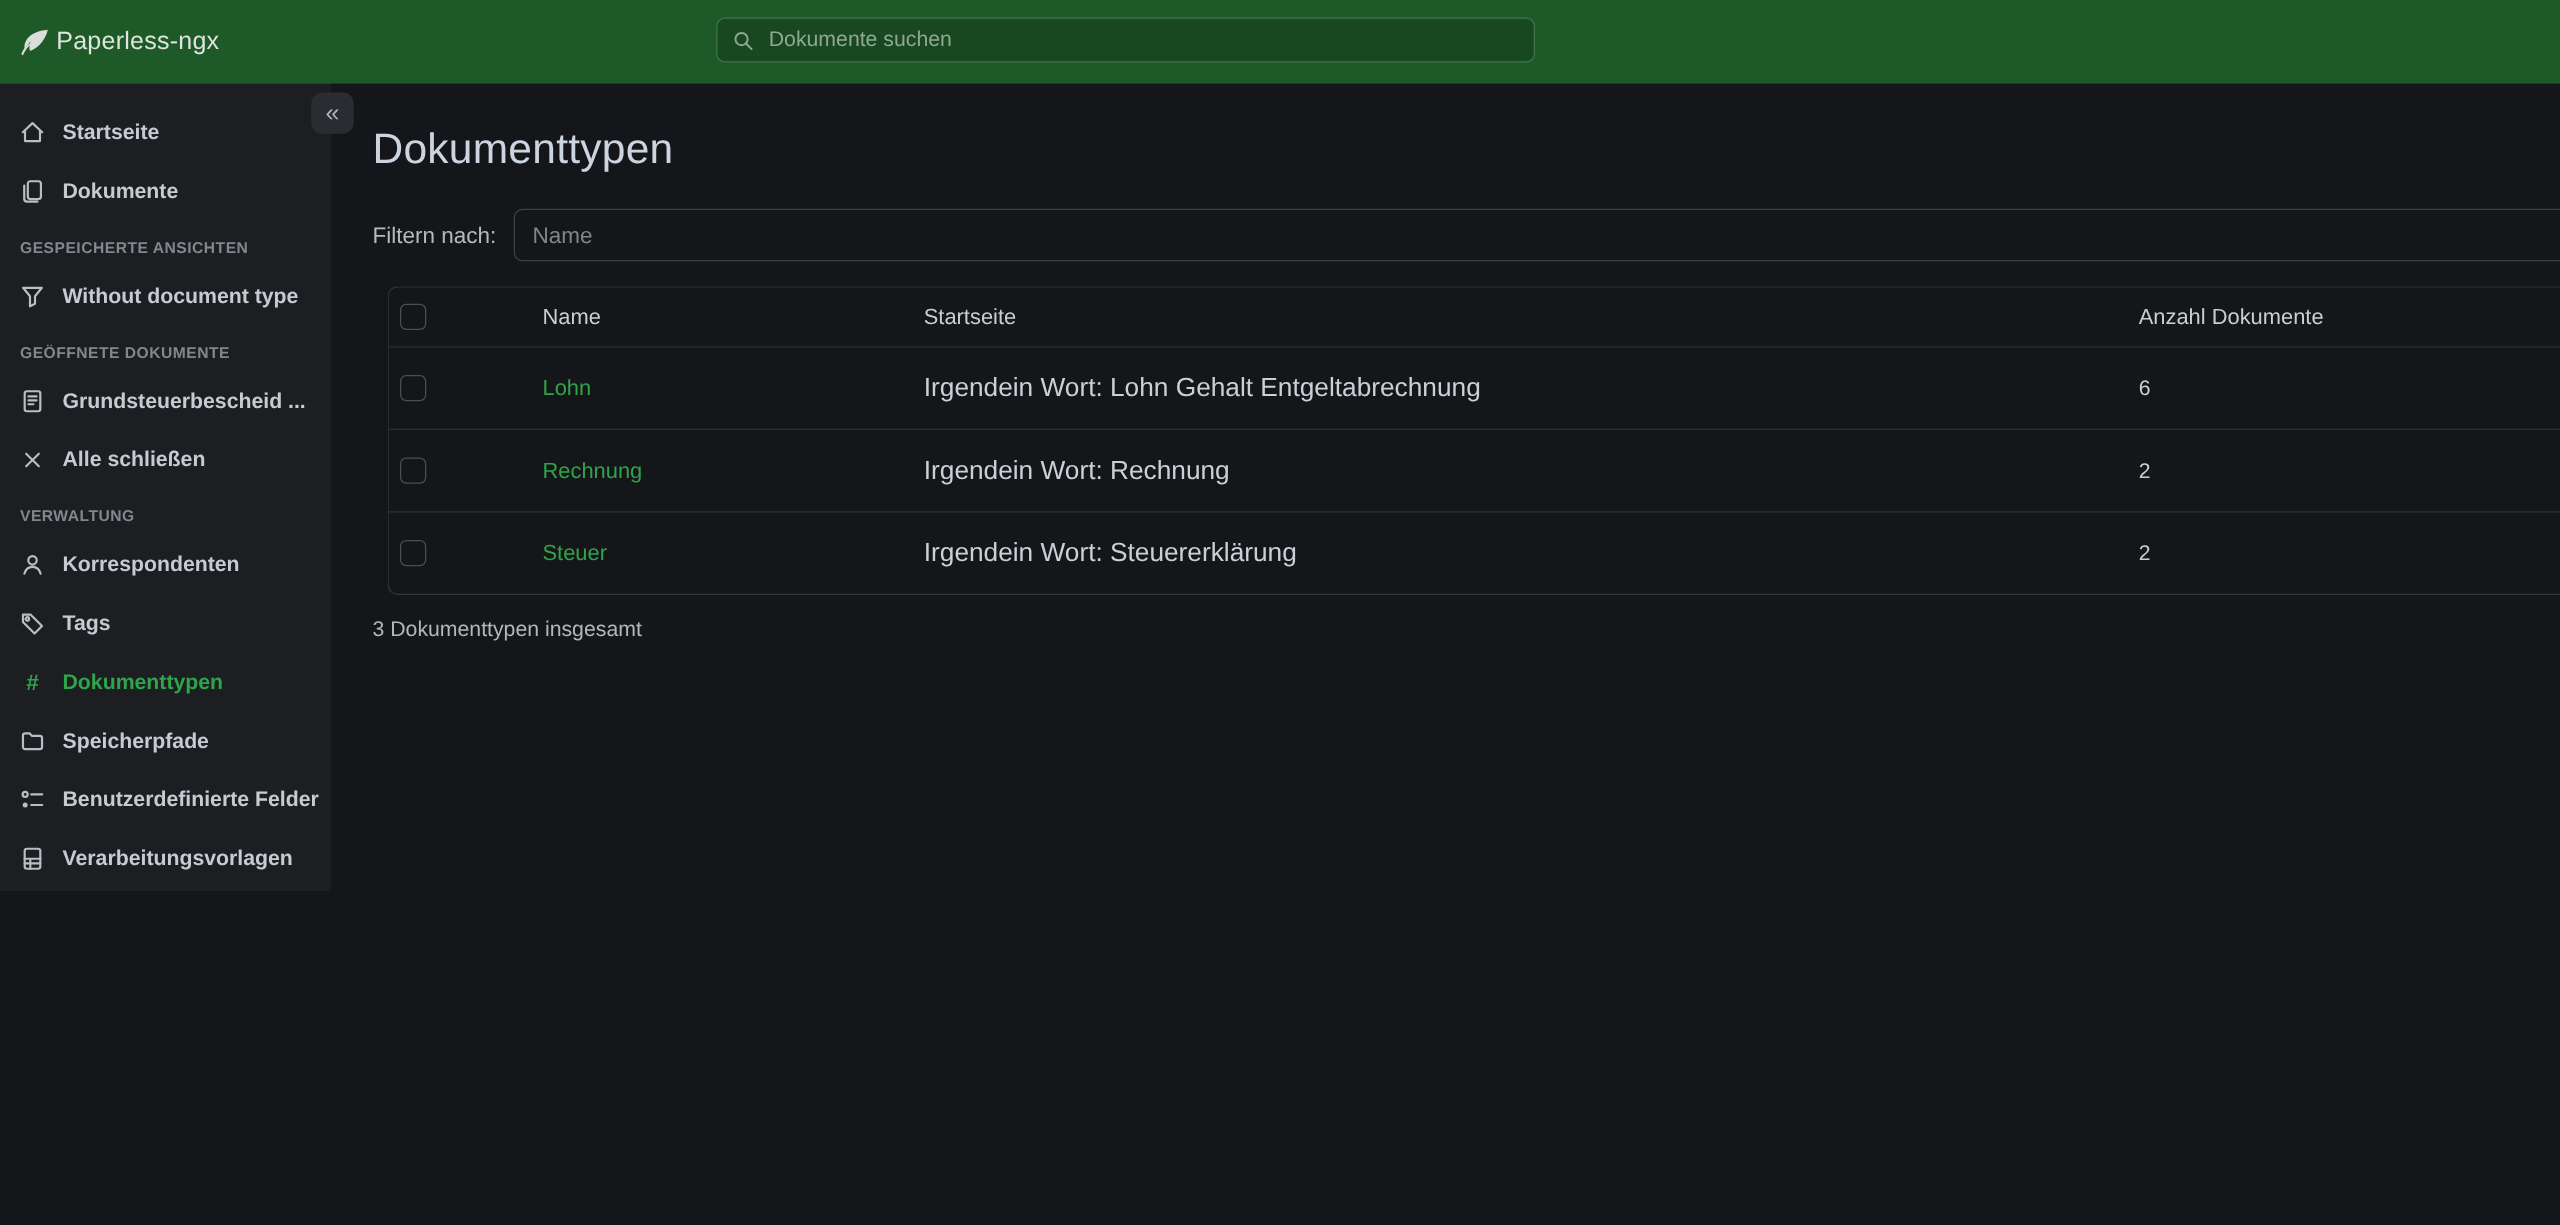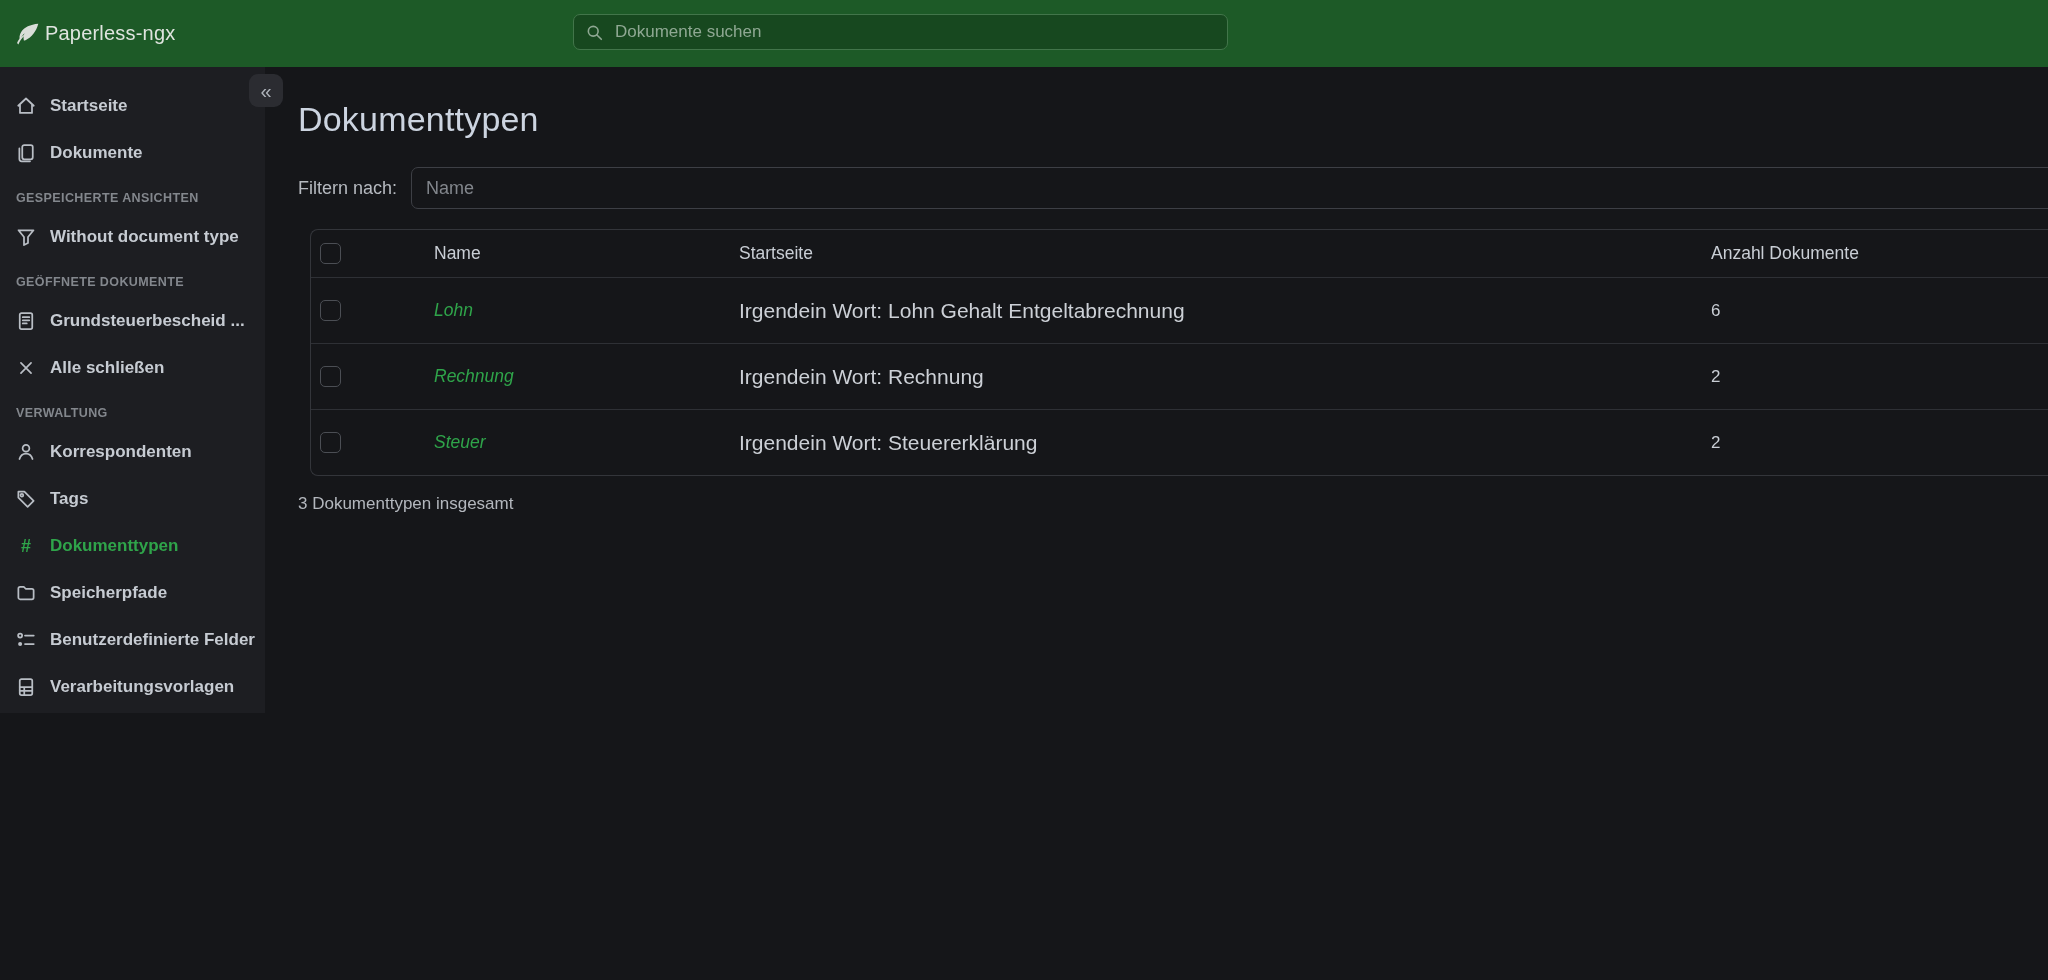--- a/index.html
+++ b/index.html
@@ -78,21 +78,21 @@
   .c-name{width:305px;flex:none;}
   .c-match{width:972px;flex:none;}
   .c-count{flex:1;}
   .th{color:#c9ced5;font-size:17.5px;font-weight:500;}
   .cell{color:#ccd0d6;font-size:21px;}
   .count-val{color:#c9ced5;font-size:17px;}
   .checkbox{
     width:21px;height:21px;border:1.5px solid #4b4e54;border-radius:5px;
     background:transparent;cursor:pointer;
   }
-  .link{color:var(--accent);font-size:17.5px;text-decoration:none;cursor:pointer;font-style:italic;}
+  .link{color:var(--accent);font-size:17.5px;text-decoration:none;cursor:pointer;}
   .total{margin-top:18px;color:#b3b7bd;font-size:17px;}
   svg{stroke-linecap:round;stroke-linejoin:round;}
 </style>
 </head>
 <body>
 
 <div class="topbar">
   <div class="brand">
     <span>
       <svg width="26" height="26" viewBox="0 0 24 24" fill="#d9ded8">

